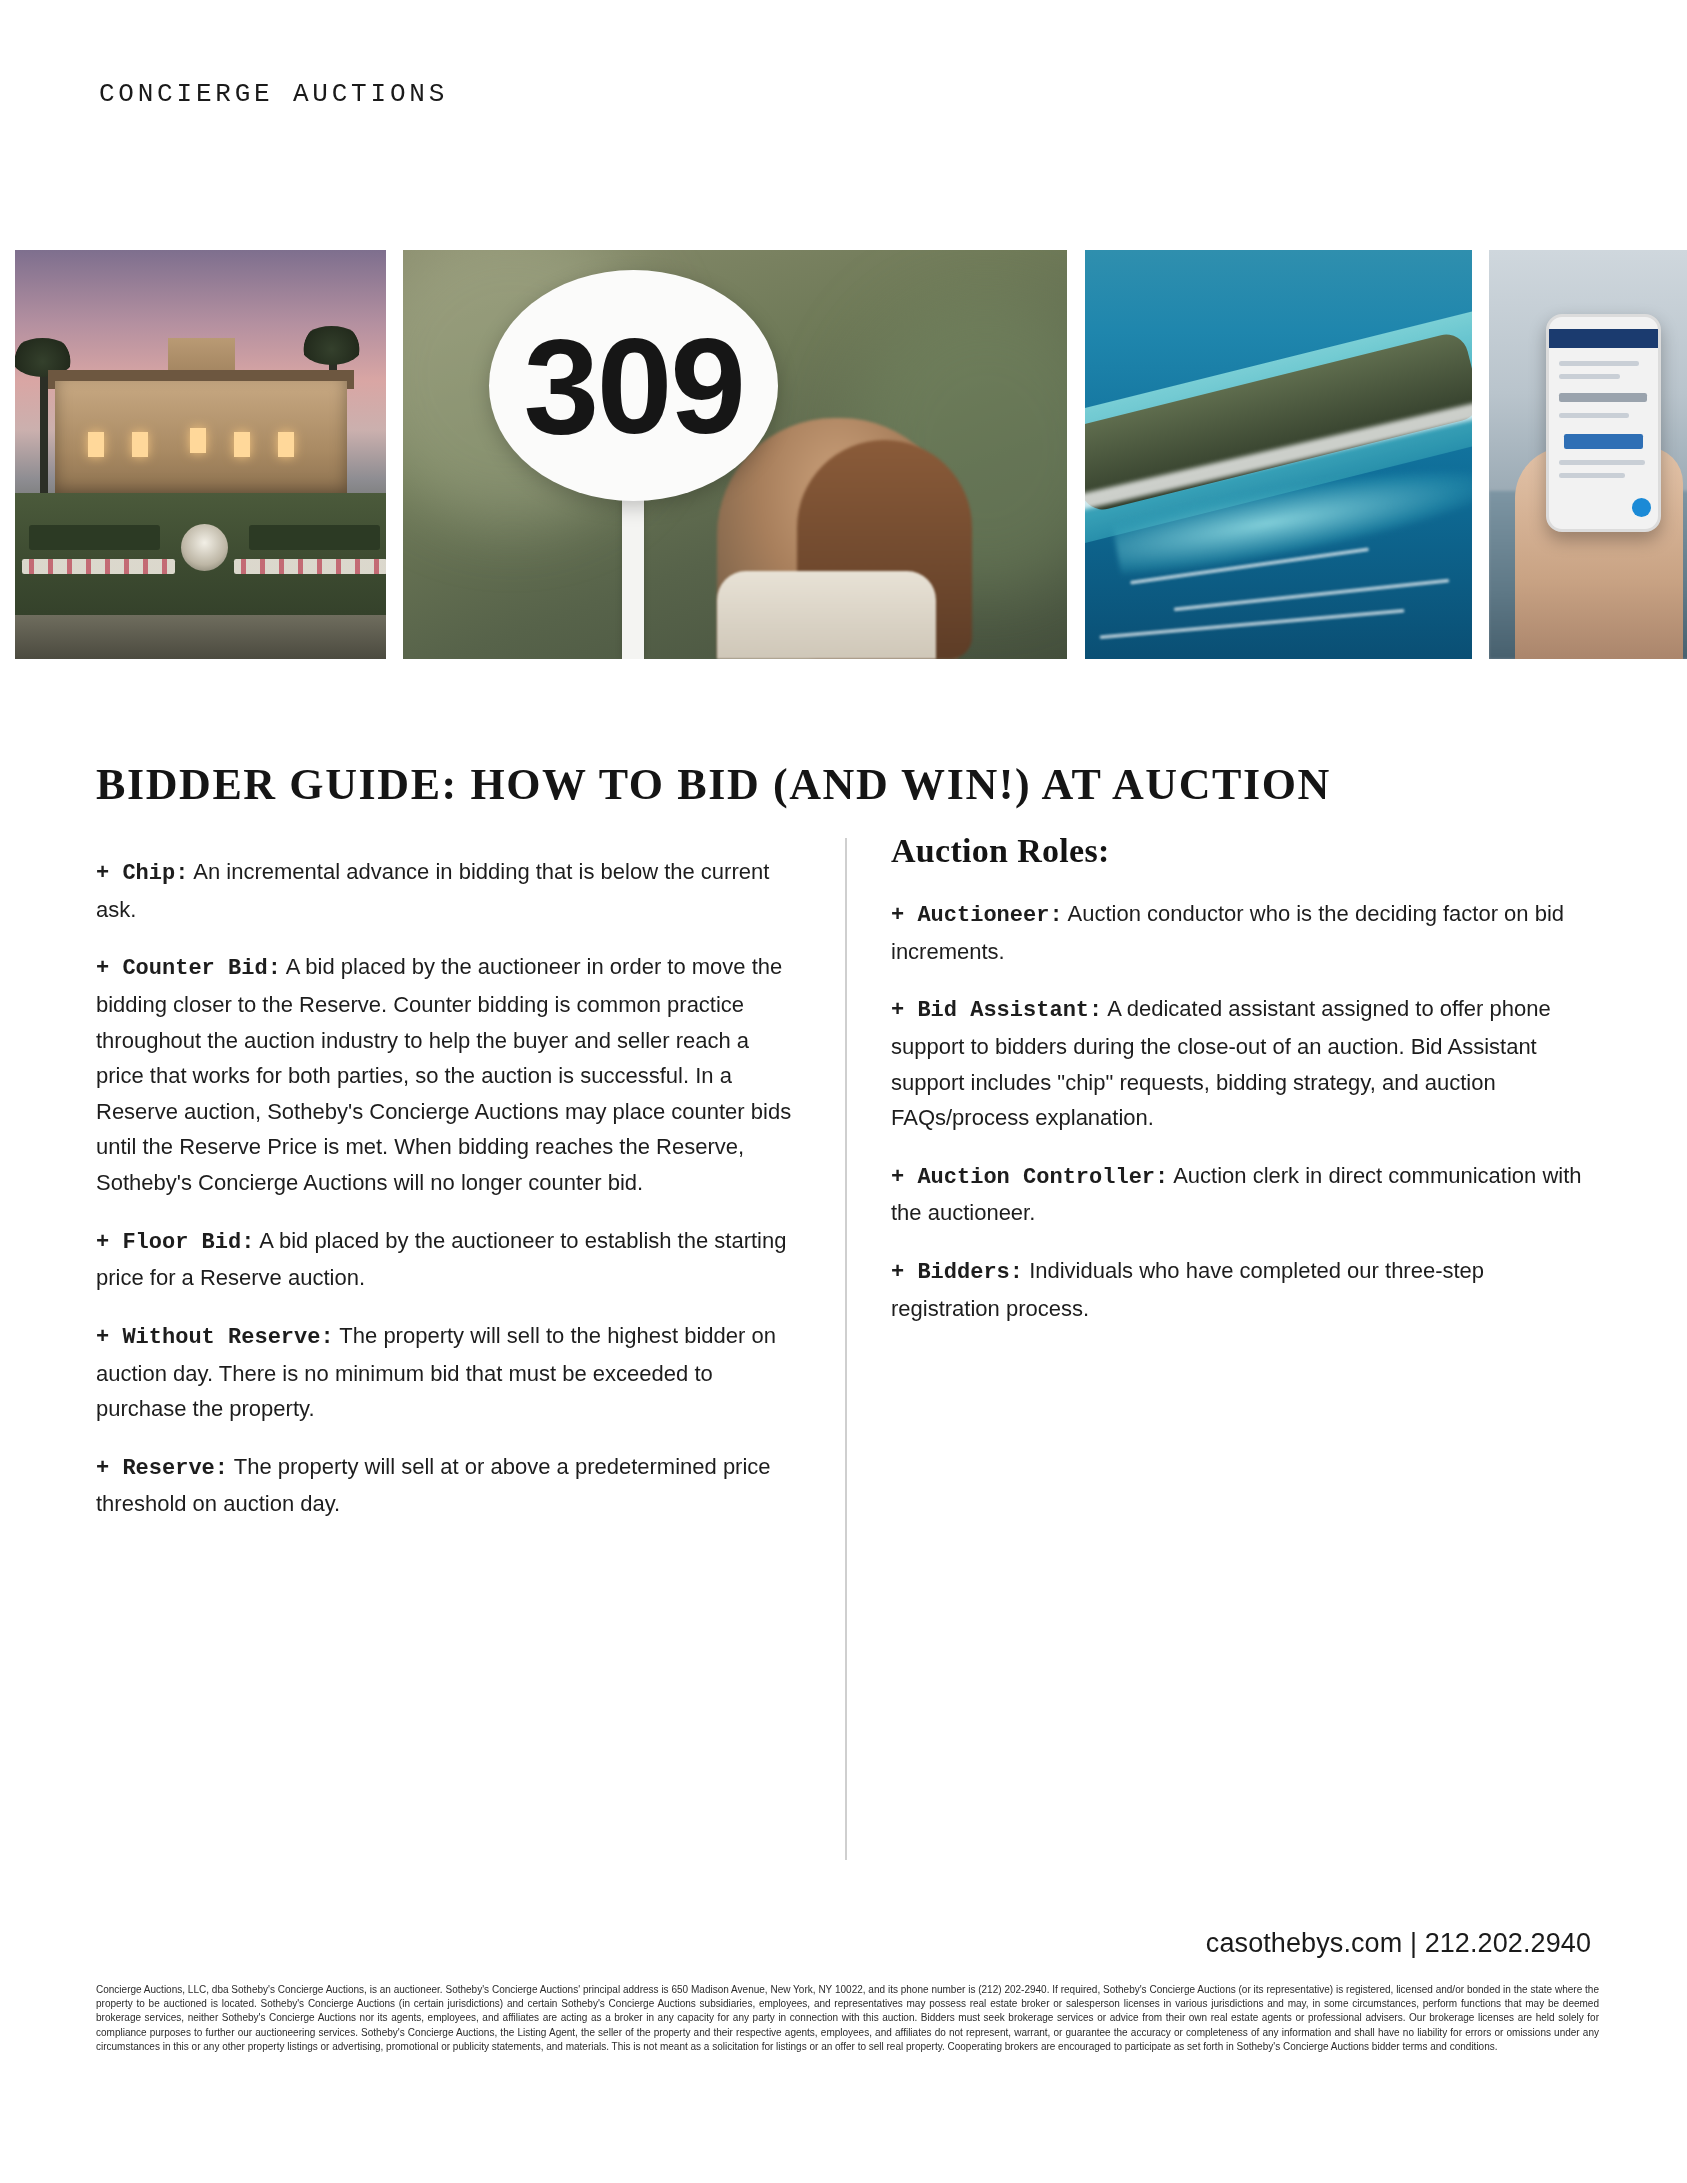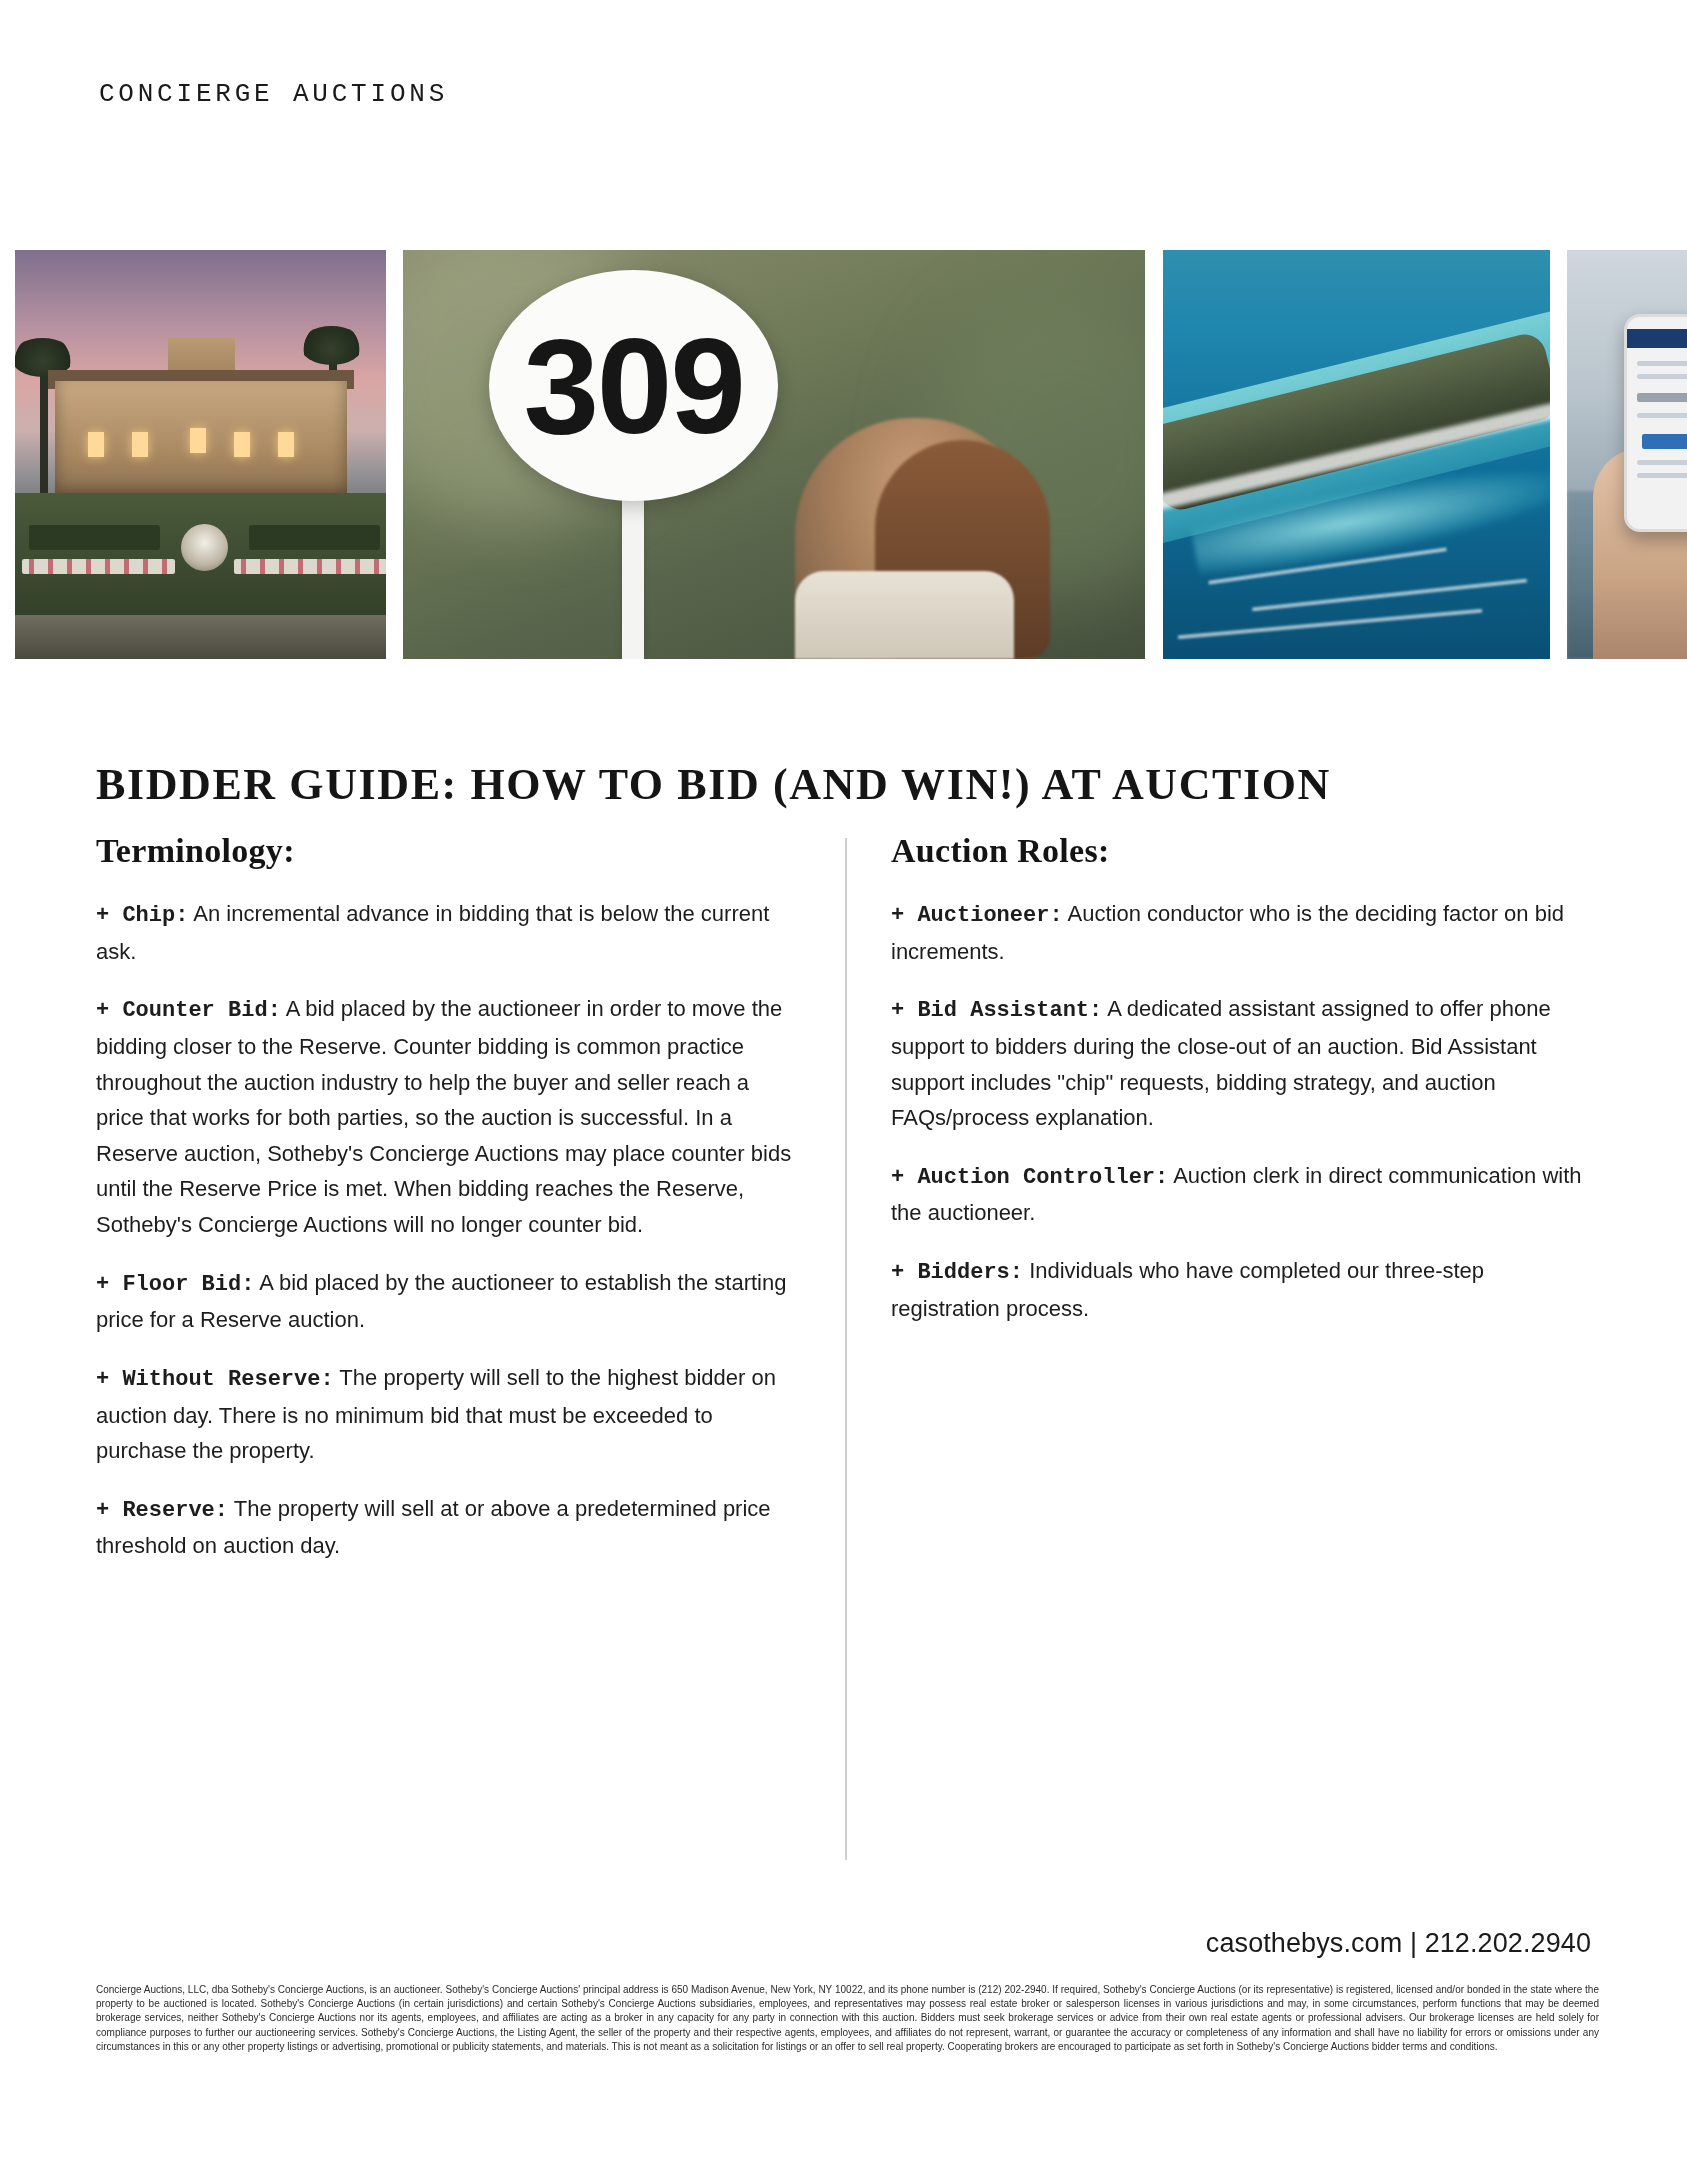--- a/index.html
+++ b/index.html
@@ -49,21 +49,21 @@
     display: flex;
     gap: 17.5px;
   }
   .shot {
     position: relative;
     overflow: hidden;
     flex: 0 0 auto;
     height: 409px;
   }
   .shot.estate { width: 371px; }
-  .shot.paddle { width: 742px; }
+  .shot.paddle { width: 664px; }
   .shot.island { width: 387px; }
   .shot.phone  { width: 223px; }
 
   
   .estate .sky {
     position: absolute; inset: 0;
     background: linear-gradient(180deg,#7e6f8e 0%, #b490a0 18%, #d9a6a4 32%, #cbb0ae 44%, #8e8d92 56%, #5d6358 70%, #424a3c 100%);
   }
   .estate .house {
     position: absolute; left: 40px; top: 131px; width: 292px; height: 117px;
@@ -366,21 +366,20 @@
 
 </div>
 
 <h1 class="headline">BIDDER GUIDE: HOW TO BID (AND WIN!) AT AUCTION</h1>
 
 <div class="divider"></div>
 
 <div class="cols">
 
   <div class="col col-left">
-    <h2 class="col-title">Terminology:</h2>
 
     <p class="entry">
       <span class="term">+ Chip:</span><span> An incremental advance in bidding that is below the current ask.</span>
     </p>
     <p class="entry">
       <span class="term">+ Counter Bid:</span><span> A bid placed by the auctioneer in order to move the bidding closer to the Reserve. Counter bidding is common practice throughout the auction industry to help the buyer and seller reach a price that works for both parties, so the auction is successful. In a Reserve auction, Sotheby's Concierge Auctions may place counter bids until the Reserve Price is met. When bidding reaches the Reserve, Sotheby's Concierge Auctions will no longer counter bid.</span>
     </p>
     <p class="entry">
       <span class="term">+ Floor Bid:</span><span> A bid placed by the auctioneer to establish the starting price for a Reserve auction.</span>
     </p>

